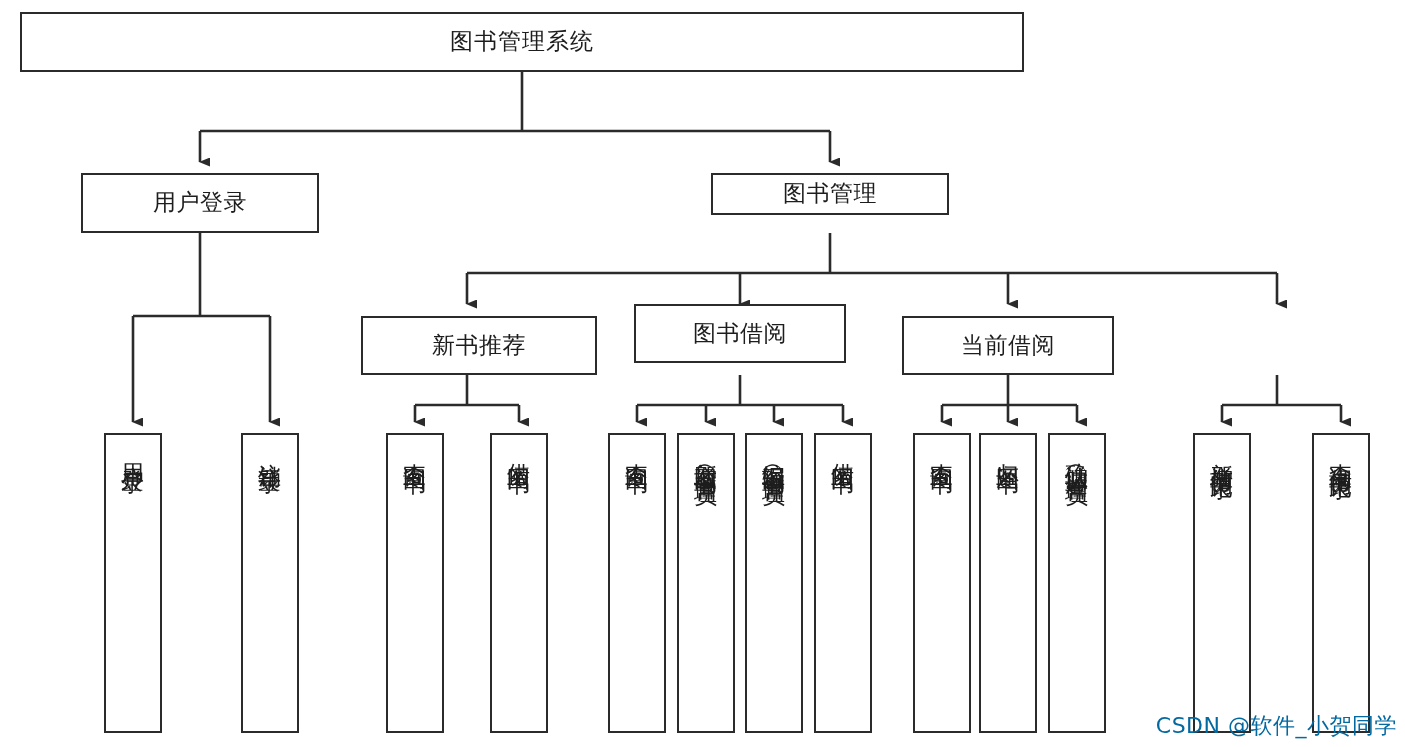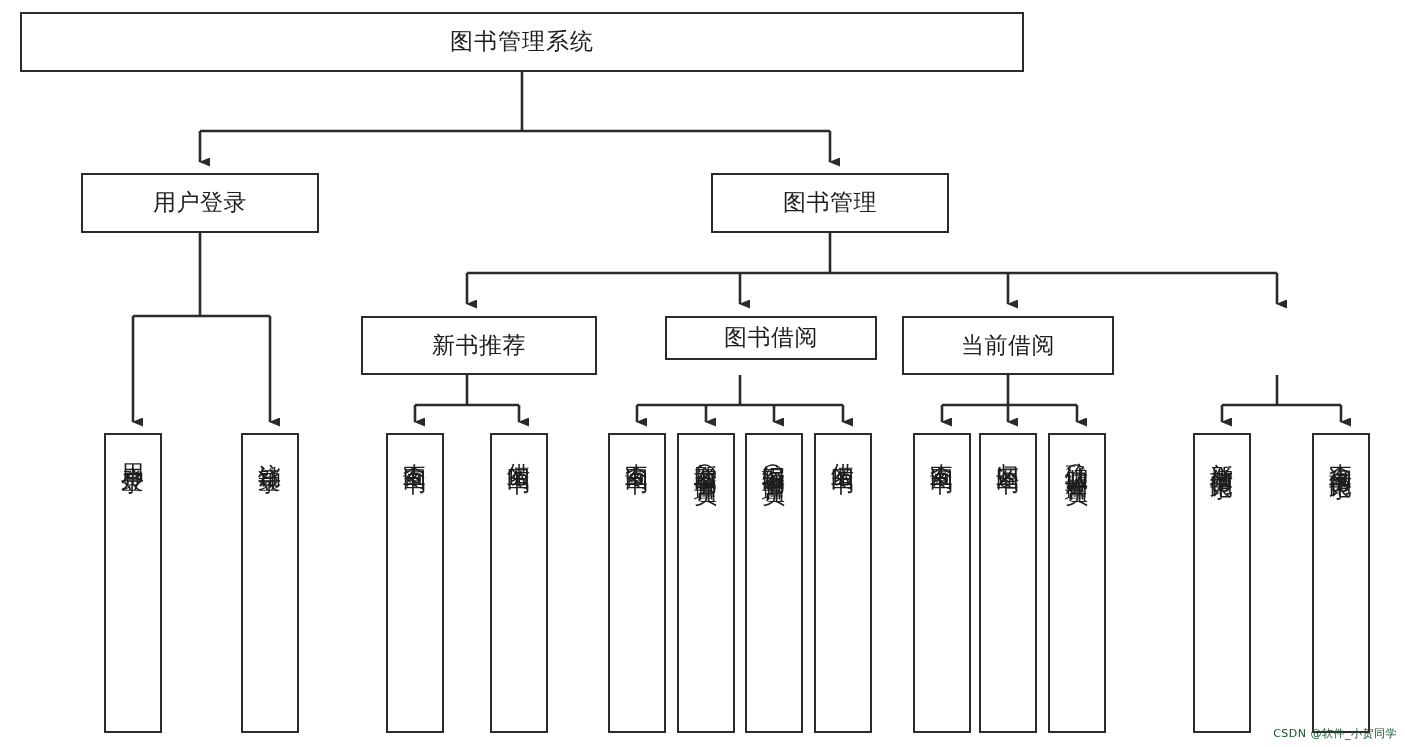--- a/index.html
+++ b/index.html
@@ -56,22 +56,22 @@
     font-size: 23px;
     line-height: 1.22;
     letter-spacing: 3px;
     color: #1d1d1d;
     white-space: nowrap;
   }
   #watermark {
     position: absolute;
     right: 8px;
     bottom: 6px;
-    font-size: 11px;
-    color: #14532d;
+    font-size: 22px;
+    color: #0369a1;
     letter-spacing: 0.5px;
     white-space: nowrap;
   }
 </style>
 </head>
 <body>
 
 <div id="stage">
 
   <svg id="connectors" viewBox="0 0 1405 747" xmlns="http://www.w3.org/2000/svg">
@@ -124,28 +124,28 @@
     </g>
   </svg>
 
   <div class="node node-h node-root" style="left:20px; top:12px; width:1004px; height:60px;">
     <span>图书管理系统</span>
   </div>
 
   <div class="node node-h" style="left:81px; top:173px; width:238px; height:60px;">
     <span>用户登录</span>
   </div>
-  <div class="node node-h" style="left:711px; top:173px; width:238px; height:60px;">
+  <div class="node node-h" style="left:711px; top:173px; width:238px; height:42px;">
     <span>图书管理</span>
   </div>
 
   <div class="node node-h" style="left:361px; top:316px; width:236px; height:59px;">
     <span>新书推荐</span>
   </div>
-  <div class="node node-h" style="left:634px; top:316px; width:212px; height:44px;margin-left:31px;">
+  <div class="node node-h" style="left:634px; top:304px; width:212px; height:59px;">
     <span>图书借阅</span>
   </div>
   <div class="node node-h" style="left:902px; top:316px; width:212px; height:59px;">
     <span>当前借阅</span>
   </div>
 
   <div class="node node-v" style="left:104px; top:433px; width:58px; height:300px;">
     <span class="vtext">用户登录</span>
   </div>
   <div class="node node-v" style="left:241px; top:433px; width:58px; height:300px;">

